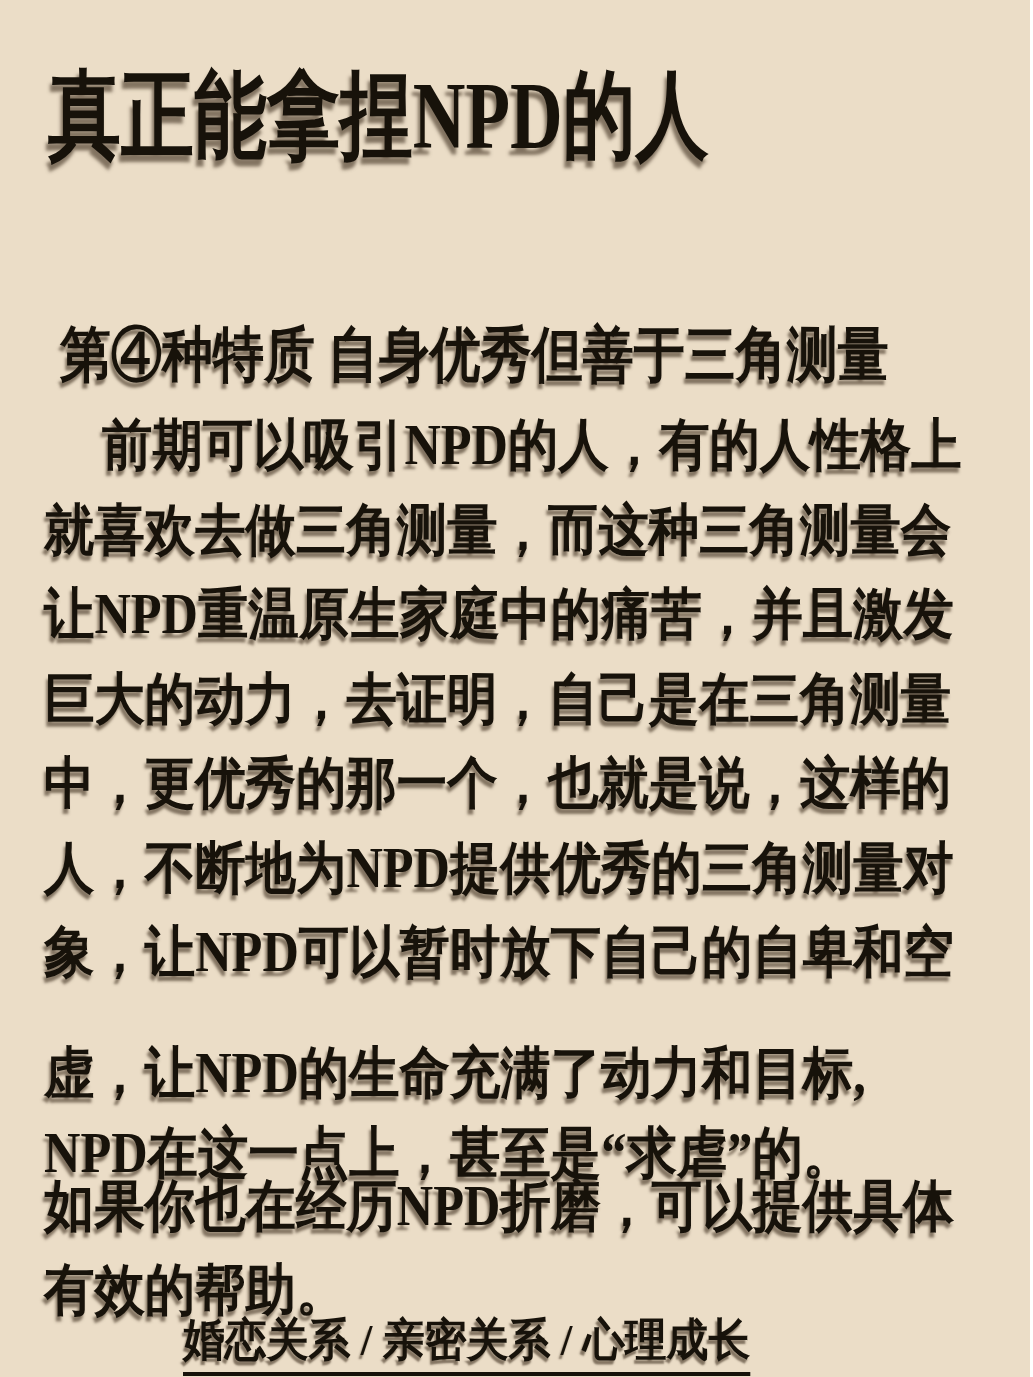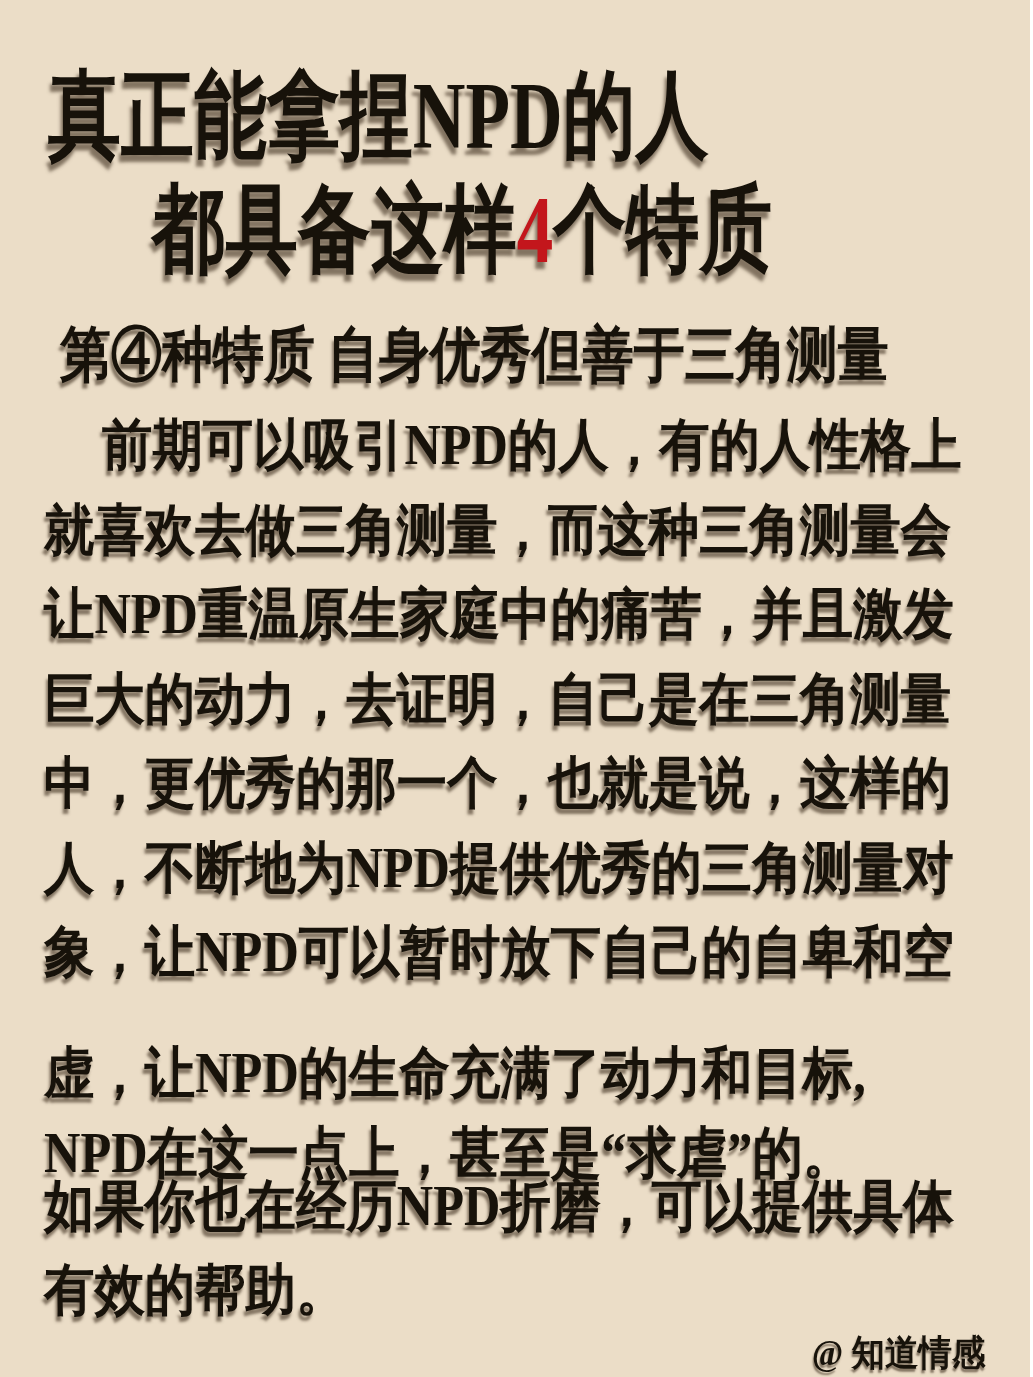--- a/index.html
+++ b/index.html
@@ -66,38 +66,35 @@
   }
 </style>
 </head>
 <body>
 
 <div id="poster" style="--bg: #ebddc7; --ink: #17120a; --accent: #c3161c; --shadow: rgba(104,89,71,0.8); --wm: rgba(255,255,255,0.85);">
 
   <div class="line title" style="left:48px;top:56px;">
     <span class="squeeze sx76">真正能拿捏NPD的人</span>
   </div>
-  <div class="line title" style="left:152px;top:170px;">
-    <span class="squeeze sx76"><span>都具备这样</span><span class="red">4</span><span>个特质</span></span>
-  </div>
 
   <div class="line heading" style="left:60px;top:318px;">
     <span class="squeeze sx85">第④种特质 自身优秀但善于三角测量</span>
   </div>
 
   <div class="line body-line indent" style="left:44px;top:410px;"><span class="squeeze sx90">前期可以吸引NPD的人，有的人性格上</span></div>
   <div class="line body-line" style="left:44px;top:495px;"><span class="squeeze sx90">就喜欢去做三角测量，而这种三角测量会</span></div>
   <div class="line body-line" style="left:44px;top:579px;"><span class="squeeze sx90">让NPD重温原生家庭中的痛苦，并且激发</span></div>
   <div class="line body-line" style="left:44px;top:664px;"><span class="squeeze sx90">巨大的动力，去证明，自己是在三角测量</span></div>
   <div class="line body-line" style="left:44px;top:748px;"><span class="squeeze sx90">中，更优秀的那一个，也就是说，这样的</span></div>
   <div class="line body-line" style="left:44px;top:833px;"><span class="squeeze sx90">人，不断地为NPD提供优秀的三角测量对</span></div>
   <div class="line body-line" style="left:44px;top:917px;"><span class="squeeze sx90">象，让NPD可以暂时放下自己的自卑和空</span></div>
   <div class="line body-line" style="left:44px;top:1038px;"><span class="squeeze sx90">虚，让NPD的生命充满了动力和目标,</span></div>
   <div class="line body-line" style="left:44px;top:1118px;"><span class="squeeze sx90">NPD在这一点上，甚至是“求虐”的。</span></div>
   <div class="line body-line" style="left:44px;top:1171px;"><span class="squeeze sx90">如果你也在经历NPD折磨，可以提供具体</span></div>
   <div class="line body-line" style="left:44px;top:1255px;"><span class="squeeze sx90">有效的帮助。</span></div>
 
+  <div class="line footer-tags" style="left:183px;top:1312px;">
+    <span class="squeeze sx93">婚恋关系 / 亲密关系 / 心理成长</span>
+  </div>
 
-  <div class="line wm-black" style="left:812px;top:1334px;">
-    <span class="squeeze sx93">@ 知道情感</span>
-  </div>
 
 </div>
 
 </body></html>

